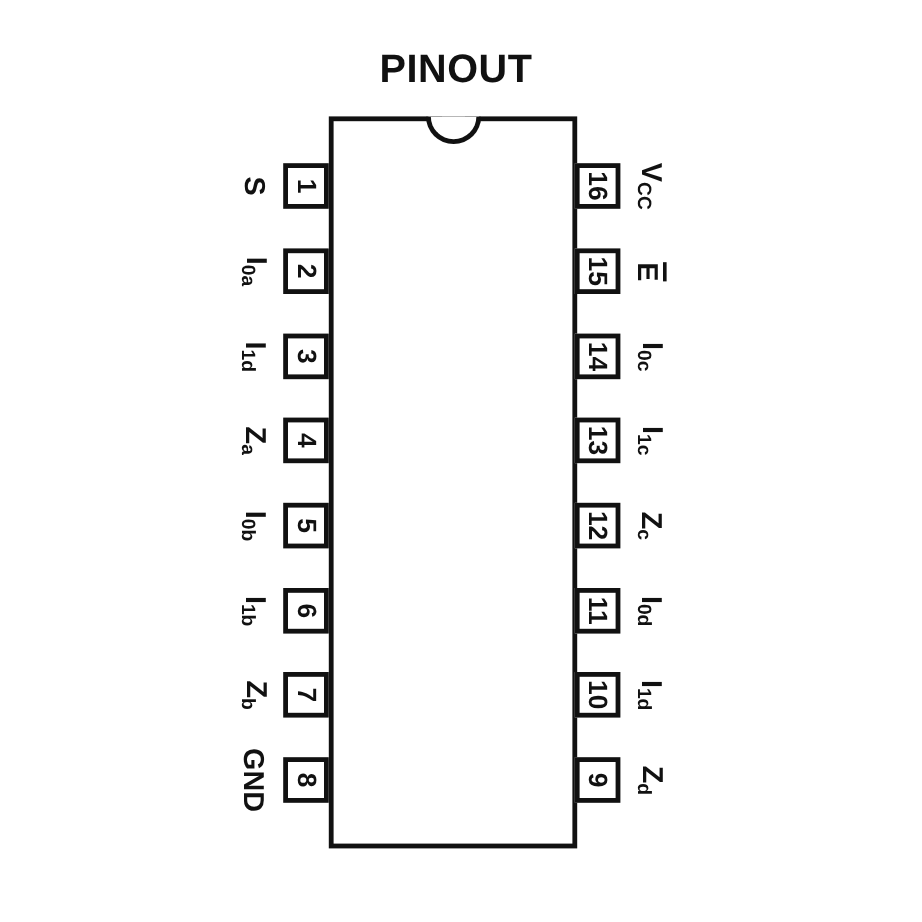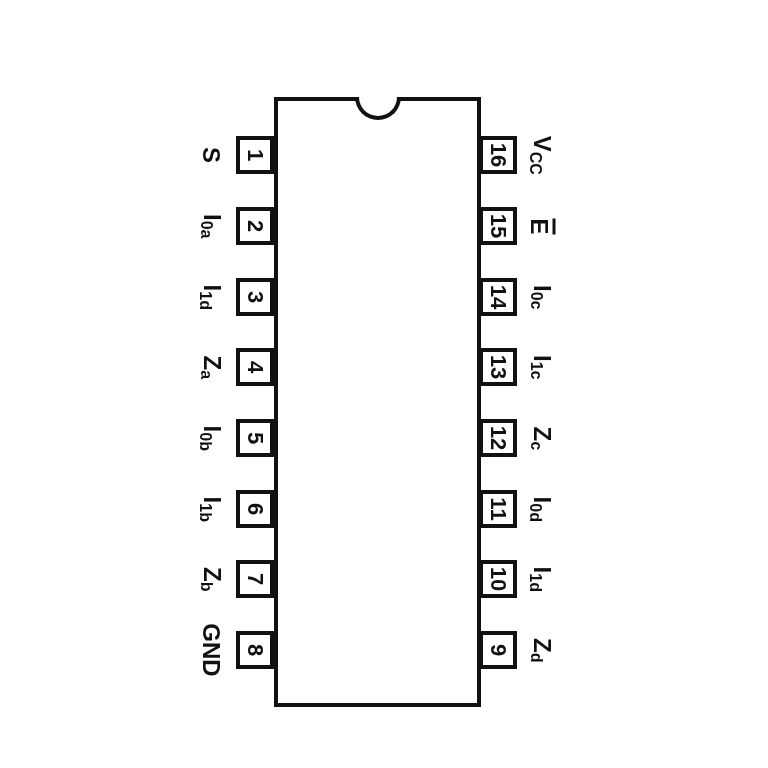--- a/index.html
+++ b/index.html
@@ -79,20 +79,21 @@
     display: inline-block;
     border-top: 3px solid var(--ink);
     padding-top: 2px;
     line-height: 1;
   }
 </style>
 </head>
 <body>
 
 <div class="canvas">
+  <div class="title">PINOUT</div>
   <div class="chip-body">
     <div class="notch"></div>
   </div>
   <div id="pins-left">
       <div class="pin-box" style="top: 136px; left: 236px;">
         <span class="pin-num">1</span>
       </div>
       <div class="pin-label-wrap" style="top: 136px; left: 190px;">
         <span class="pin-label"><span>S</span></span>
       </div>

